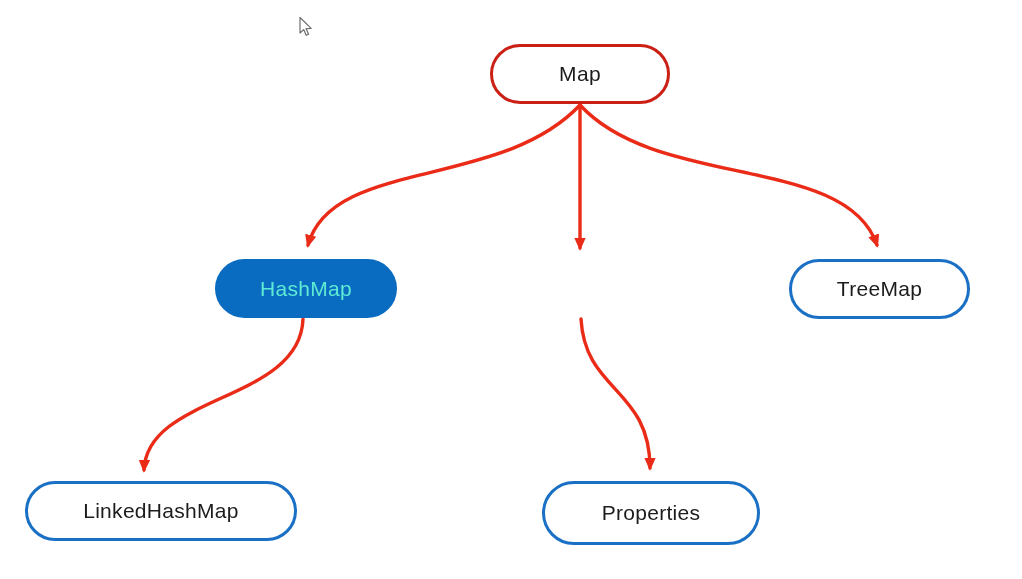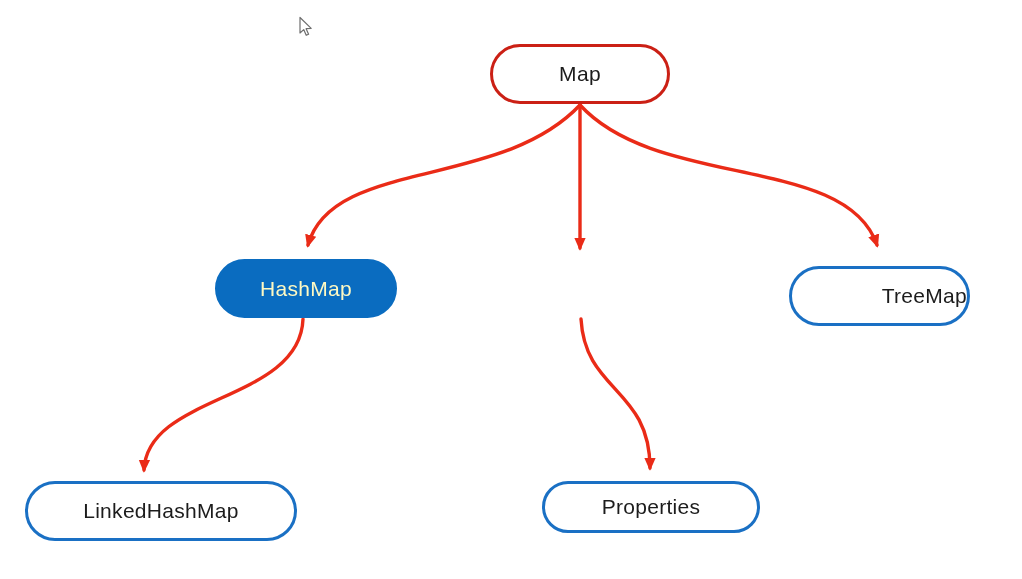--- a/index.html
+++ b/index.html
@@ -26,28 +26,28 @@
     display: flex;
     align-items: center;
     justify-content: center;
     font-size: 21px;
     letter-spacing: 0.3px;
     color: #1c1c1c;
     background: #ffffff;
   }
   .node.red-outline  { border: 3.4px solid #cb2015; }
   .node.blue-outline { border: 3.4px solid #1a70c4; }
-  .node.blue-filled  { background: #0a6cc0; border: 3.4px solid #0a6cc0; color: #fef9c3; }
+  .node.blue-filled  { background: #0a6cc0; border: 3.4px solid #0a6cc0; color: #5eead4; }
 
   #node-map           { left: 490px; top: 44px;  width: 180px; height: 60px; }
   #node-hashmap       { left: 215px; top: 259px; width: 182px; height: 59px; }
   #node-hashtable     { left: 489px; top: 259px; width: 182px; height: 59px; }
-  #node-treemap       { left: 789px; top: 266px; width: 181px; height: 60px; justify-content: flex-end; }
+  #node-treemap       { left: 789px; top: 259px; width: 181px; height: 60px; }
   #node-linkedhashmap { left: 25px;   top: 481px; width: 272px; height: 60px; }
-  #node-properties    { left: 542px; top: 481px; width: 218px; height: 52px; }
+  #node-properties    { left: 542px; top: 481px; width: 218px; height: 64px; }
 
   .cursor {
     position: absolute; left: 296px; top: 16px;
     width: 20px; height: 24px;
     pointer-events: none;
   }
 </style>
 </head>
 <body>
 

